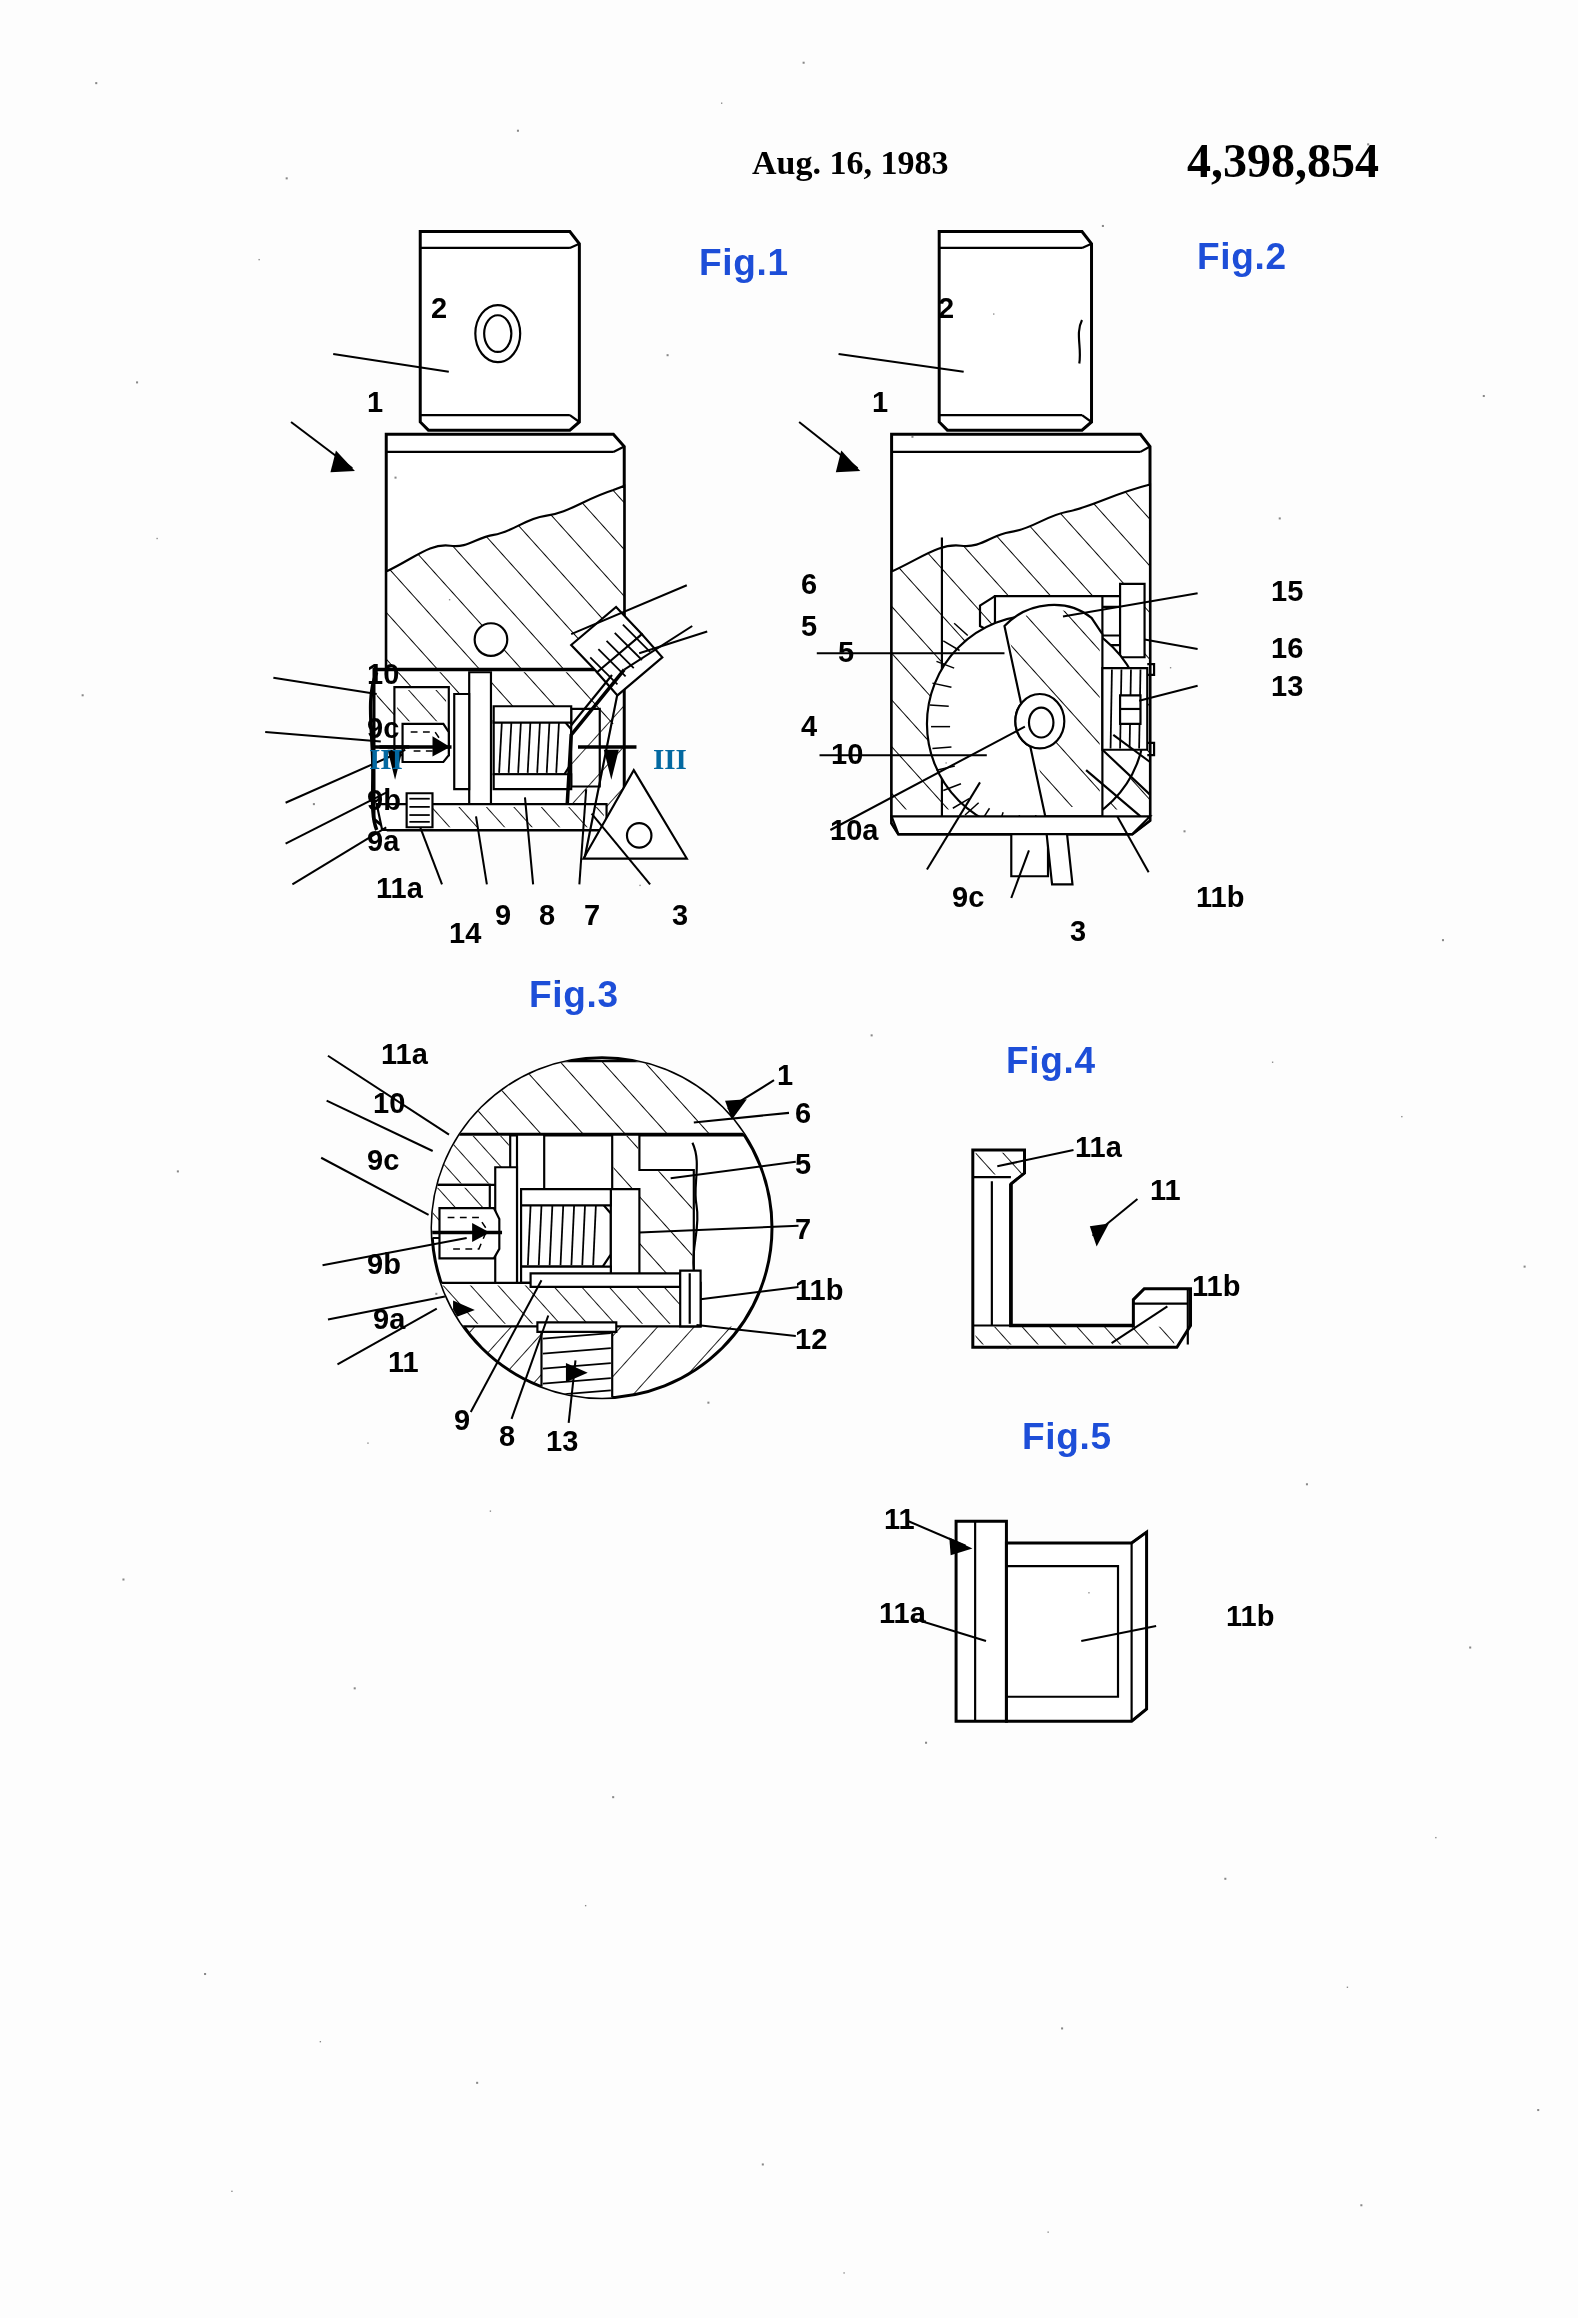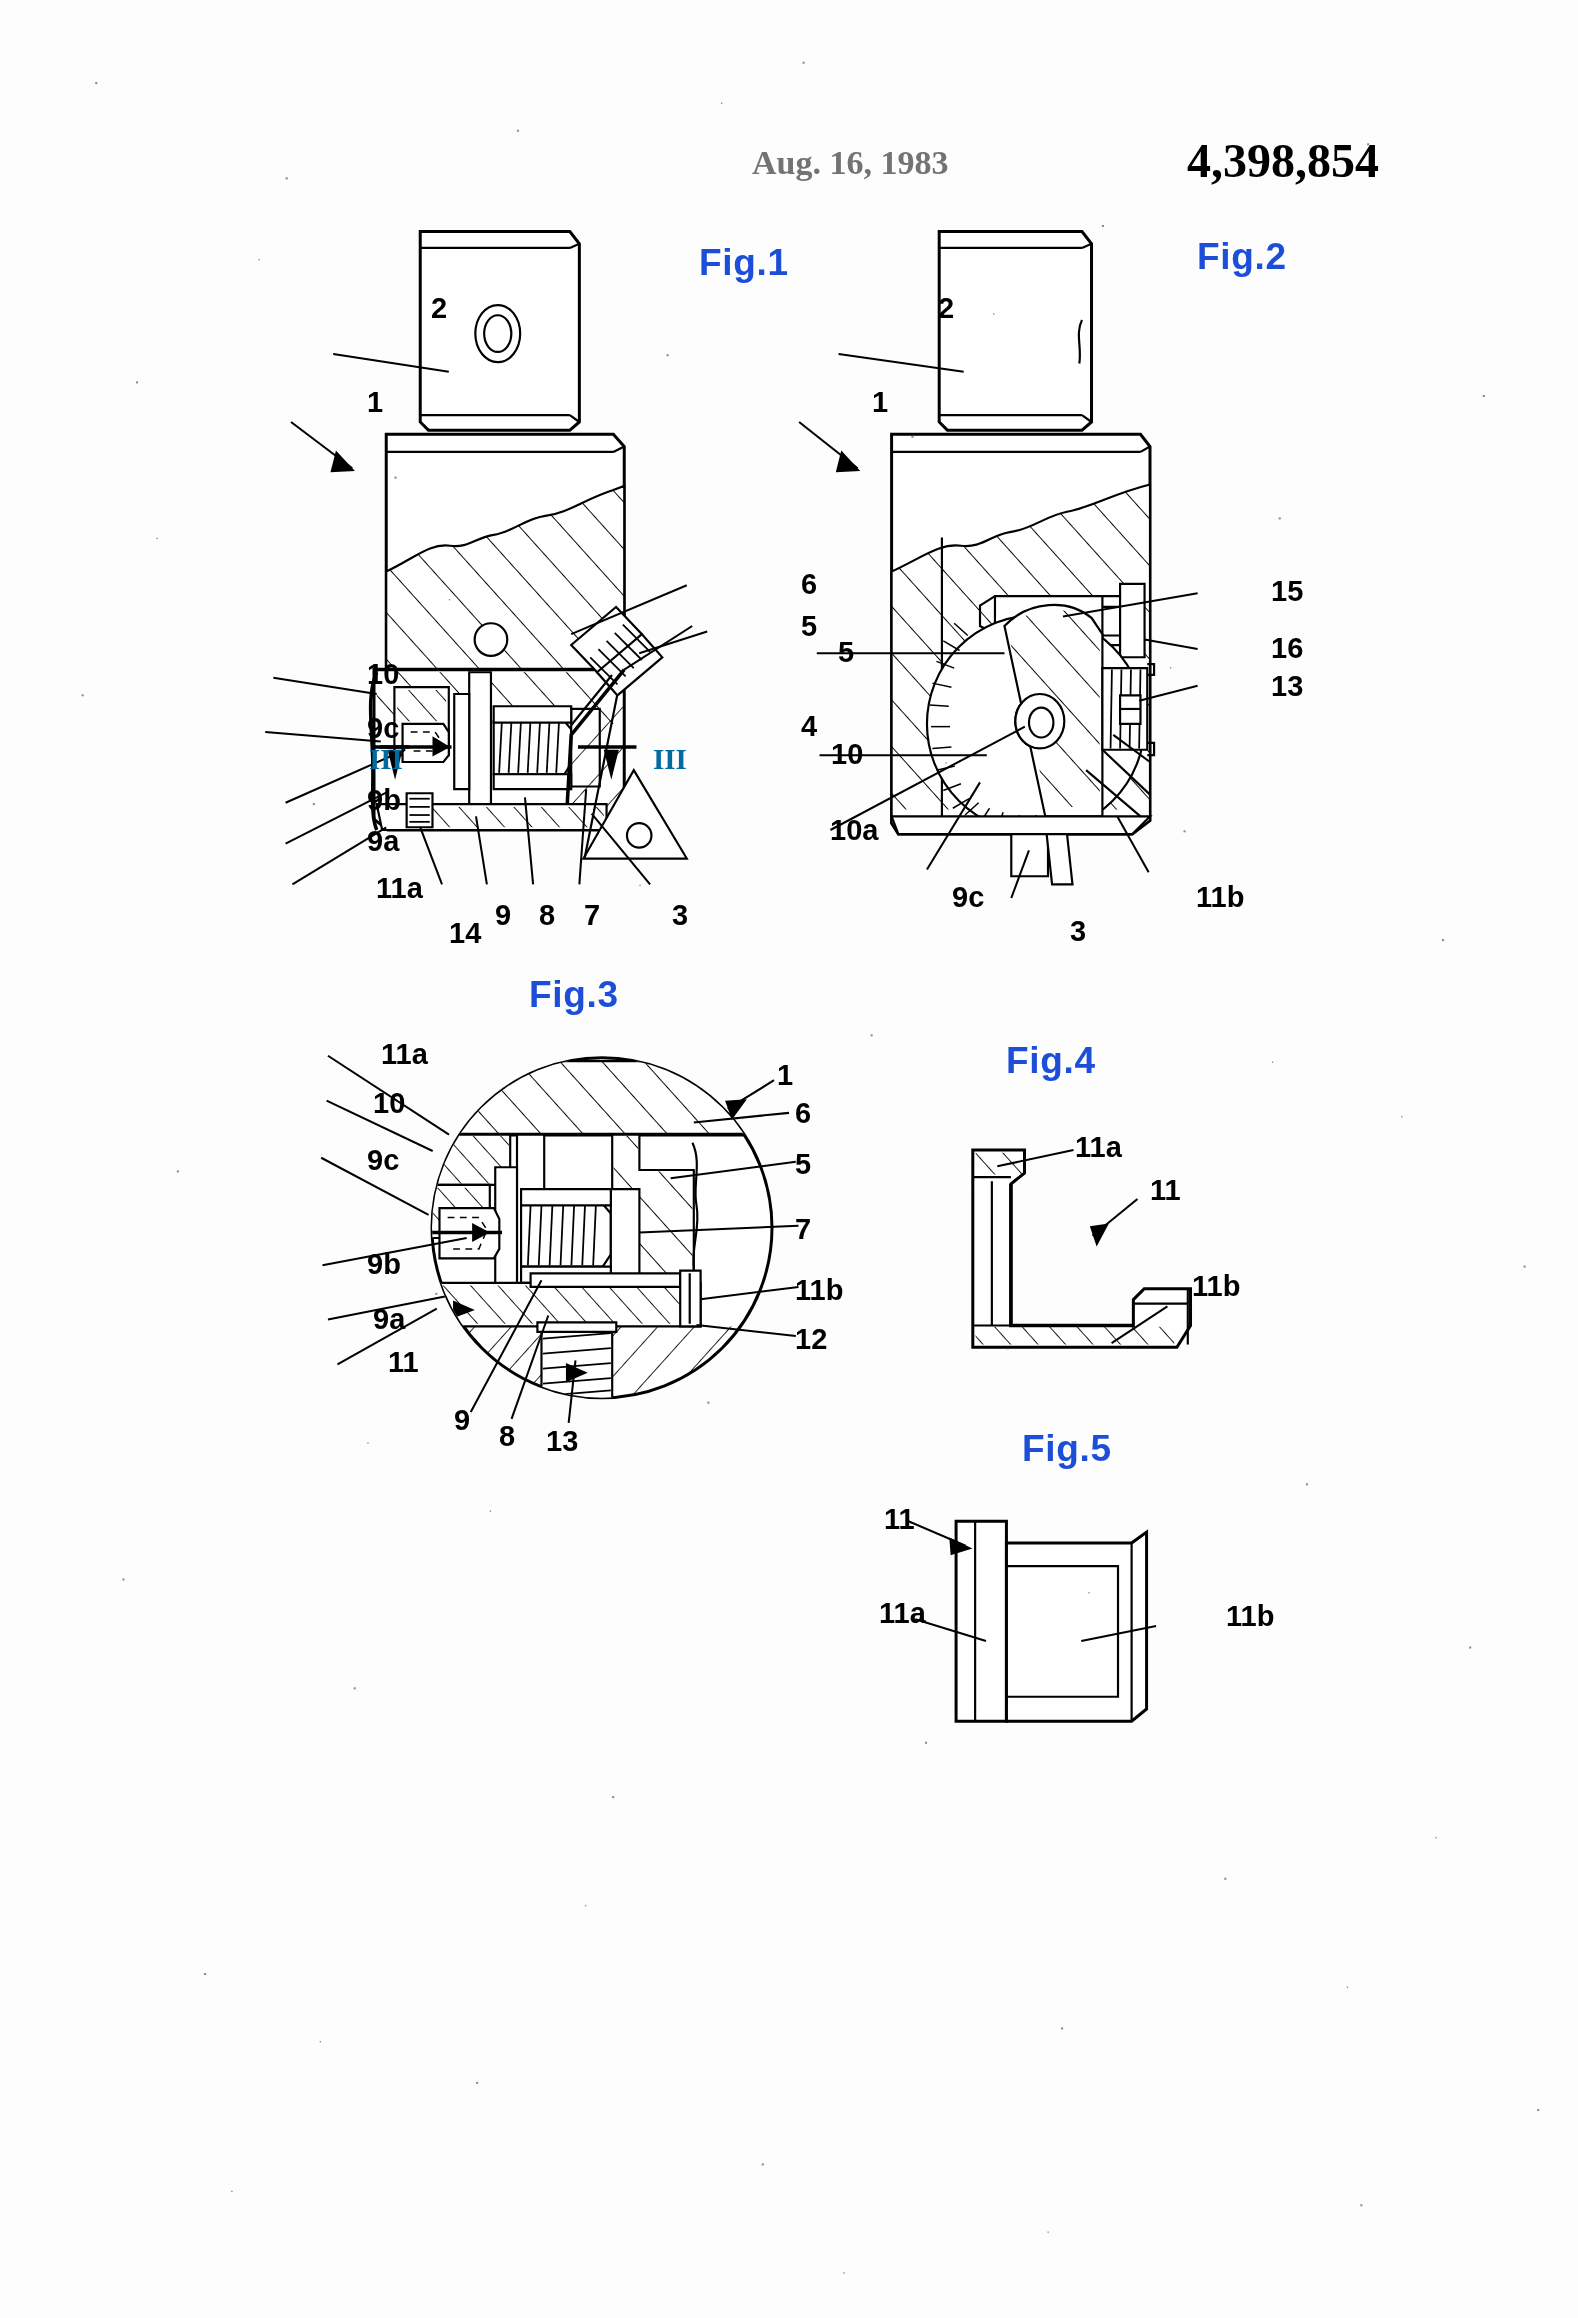--- a/index.html
+++ b/index.html
@@ -14,21 +14,21 @@
   .hdr{position:absolute;left:0;top:0;width:1578px;height:204px;}
   .hdr-title{
     position:absolute;left:257px;top:133px;
     font-family:"Liberation Serif", serif;
     font-size:50px;font-weight:700;letter-spacing:1.4px;color:#000;
     white-space:nowrap;
   }
   .hdr-date{
     position:absolute;left:752px;top:144px;
     font-family:"Liberation Serif", serif;
-    font-size:34px;font-weight:700;color:#737373;white-space:nowrap;
+    font-size:34px;font-weight:700;color:#000000;white-space:nowrap;
   }
   .hdr-num{
     position:absolute;left:1187px;top:133px;
     font-family:"Liberation Serif", serif;
     font-size:48px;font-weight:700;color:#000;white-space:nowrap;
   }
 
   
   .figcap{
     position:absolute;color:#1d4ed8;
@@ -466,21 +466,21 @@
     <path class="lead" d="M46 34 L158 10"></path>
     <path class="lead" d="M214 294 L296 240"></path>
     <path class="lead" d="M186 136 L252 82"></path>
     <path class="solid" d="M182 122 L210 118 L192 152 Z"></path>
   </svg>
 
   <div class="ref" style="left:1075px;top:1133px;">11a</div>
   <div class="ref" style="left:1150px;top:1176px;">11</div>
   <div class="ref" style="left:1192px;top:1272px;">11b</div>
 
-  <div class="figcap" style="left:1022px;top:1416px;margin-top:12px;">Fig.5</div>
+  <div class="figcap" style="left:1022px;top:1416px;">Fig.5</div>
 
   <svg style="left:952px;top:1517px;" width="381" height="218" viewBox="0 0 560 320">
 
     <path class="fillw" d="M6 6 L80 6 L80 300 L6 300 Z"></path>
     <path class="ln" d="M34 6 L34 300"></path>
 
     <path class="fillw" d="M80 38 L264 38 L286 22 L286 282 L264 300 L80 300 Z"></path>
     <path class="ln" d="M264 38 L264 300 M264 38 L286 22 M264 300 L286 282"></path>
     <path class="ln" d="M80 72 L244 72 L244 264 L80 264"></path>
     <path class="ln" d="M80 38 L80 300"></path>

